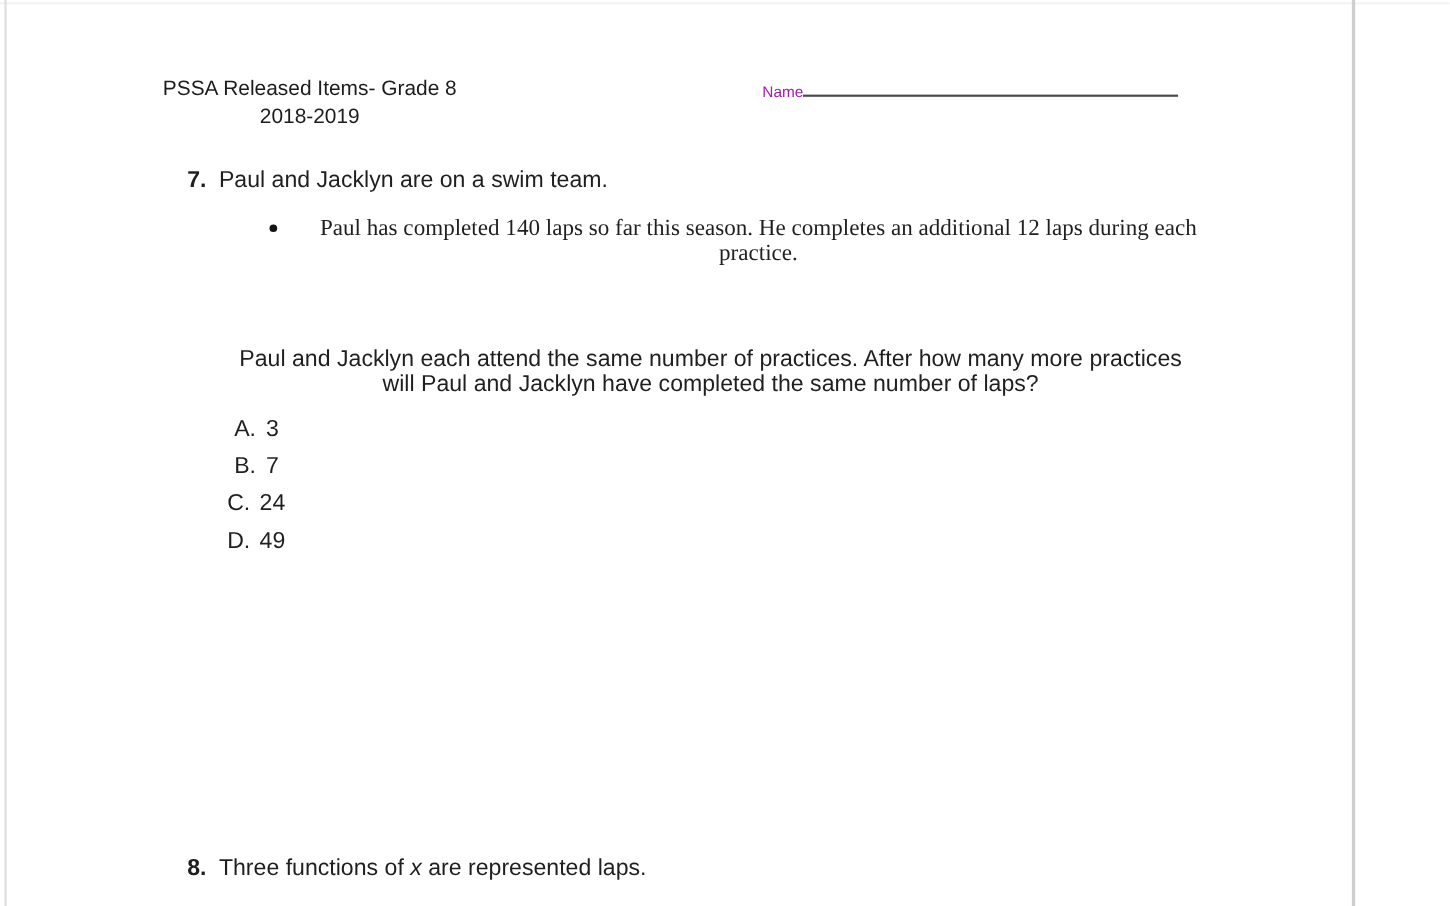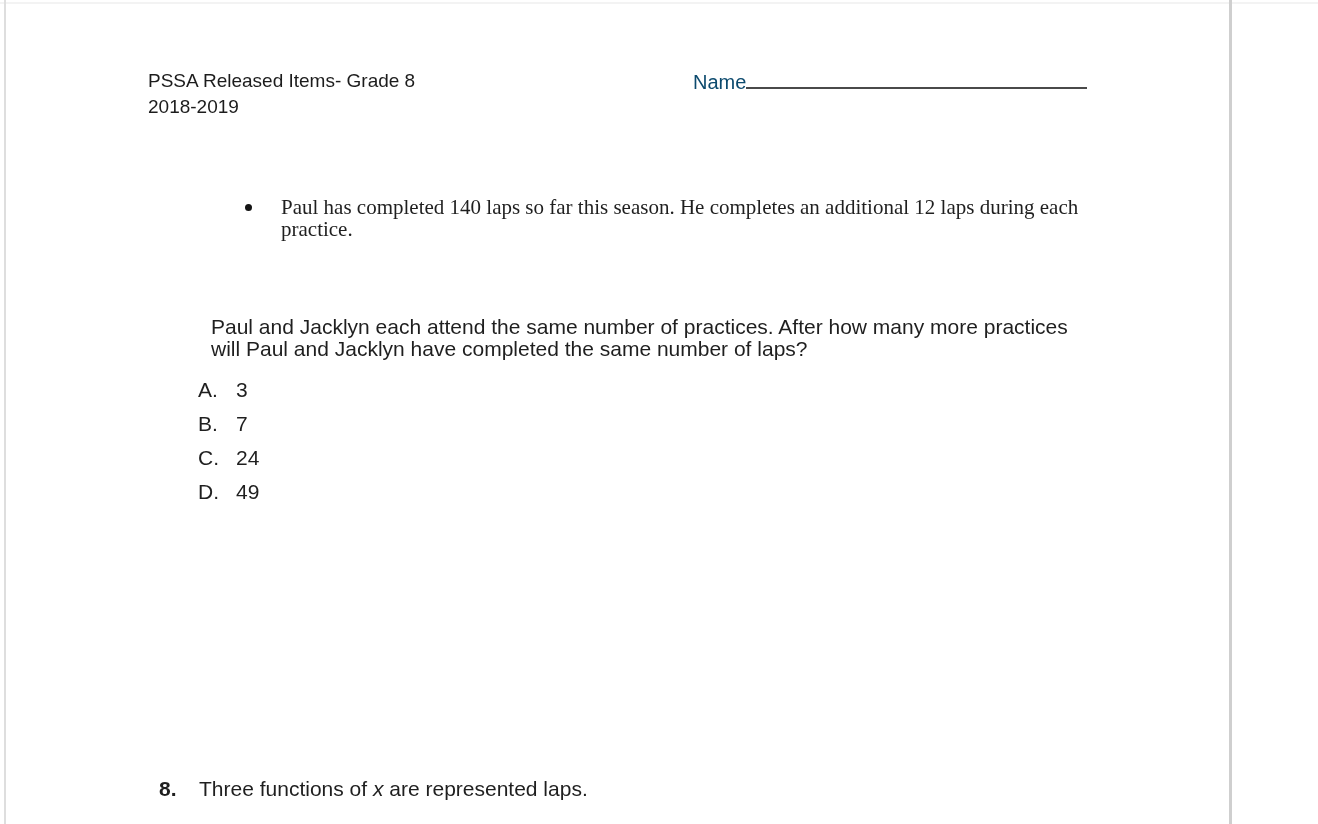--- a/index.html
+++ b/index.html
@@ -1,15 +1,15 @@
 <!DOCTYPE html>
 <html><head>
 <meta charset="utf-8">
 <style>
-  * { margin: 0; padding: 0; box-sizing: border-box; }
+  * { margin: 0; padding: 0; box-sizing: border-box; text-align: center; }
   html, body { background: #ffffff; }
   .canvas {
     position: relative;
     width: 1318px;
     height: 824px;
     background: #ffffff;
     overflow: hidden;
     font-family: "Liberation Sans", sans-serif;
     color: #1f1f1f;
   }
@@ -23,24 +23,24 @@
     left: 148px;
     top: 68px;
     font-size: 19px;
     line-height: 26px;
     color: #1c1c1c;
   }
   .name-field {
     position: absolute;
     left: 693px;
     top: 69px;
-    font-size: 20px;
+    font-size: 14px;
     line-height: 26px;
     white-space: nowrap;
-    color: #0c4a6e;
+    color: #a21caf;
   }
   .name-line {
     display: inline-block;
     width: 341px;
     height: 19px;
     border-bottom: 2px solid #4a4a4a;
     vertical-align: baseline;
   }
 
   .q-row {
@@ -115,20 +115,23 @@
 
   <div class="header-title">
     <div>PSSA Released Items- Grade 8</div>
     <div>2018-2019</div>
   </div>
 
   <div class="name-field">
     <span>Name</span><span class="name-line"></span>
   </div>
 
+  <div class="q-row q-row-7">
+    <span class="q-num">7.</span><span class="q-stem">Paul and Jacklyn are on a swim team.</span>
+  </div>
 
   <ul class="bullets">
     <li>
       <span class="bullet-dot"></span><span>Paul has completed 140 laps so far this season. He completes an additional 12 laps during each practice.</span>
     </li>
   </ul>
 
   <div class="prompt">Paul and Jacklyn each attend the same number of practices. After how many more practices will Paul and Jacklyn have completed the same number of laps?</div>
 
   <div class="choices">

